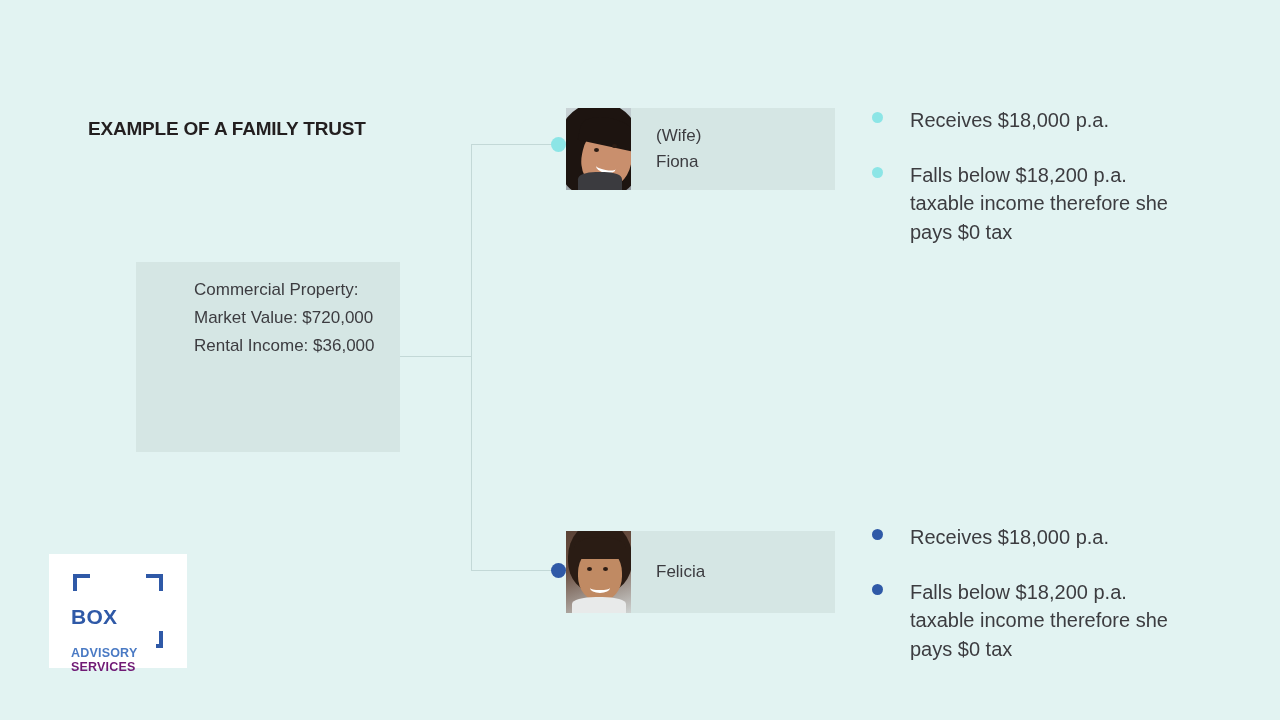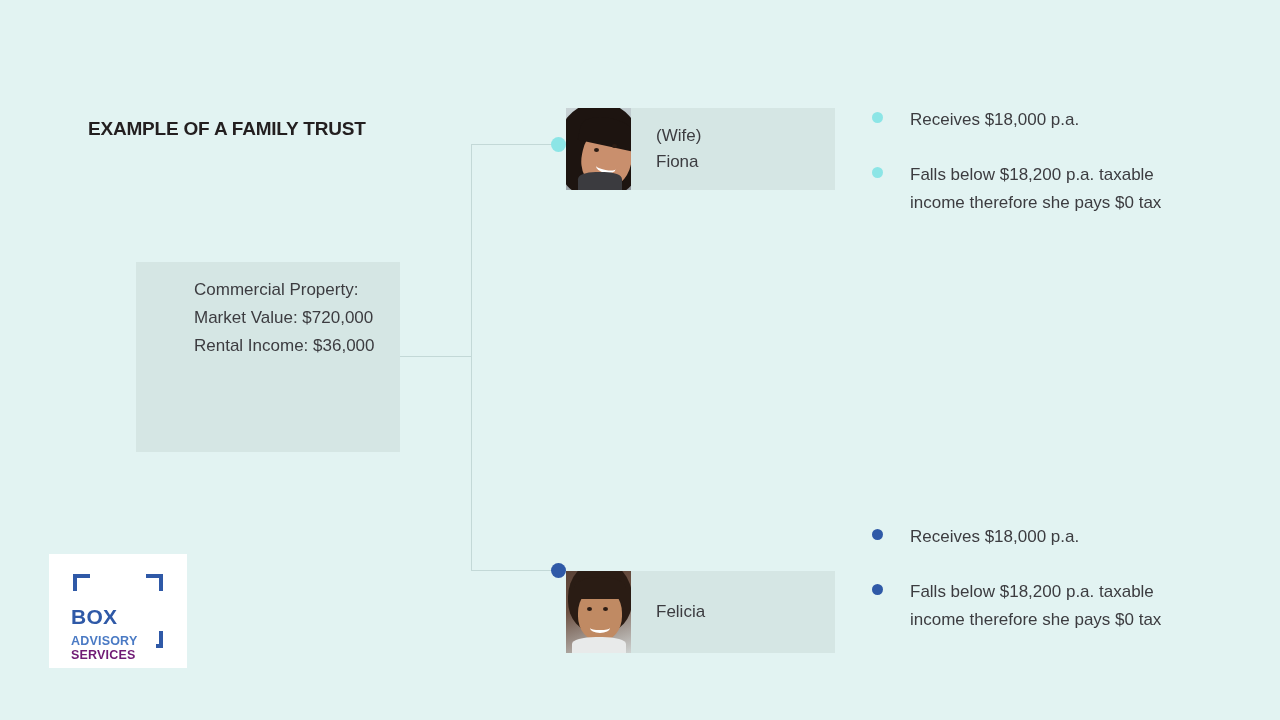--- a/index.html
+++ b/index.html
@@ -59,21 +59,21 @@
   #dot-felicia { left:551px; top:563px; background:#2f59a7; }
 
   
   .person-card {
     position:absolute;
     background:#d5e6e4;
     display:flex;
     align-items:stretch;
   }
   #card-fiona   { left:566px; top:108px; width:269px; height:82px; }
-  #card-felicia { left:566px; top:531px; width:269px; height:82px;margin-top:40px; }
+  #card-felicia { left:566px; top:531px; width:269px; height:82px; }
 
   .person-photo {
     width:65px;
     flex:0 0 65px;
     position:relative;
     overflow:hidden;
   }
   .person-label {
     flex:1;
     display:flex;
@@ -159,21 +159,21 @@
   .bullet-dot {
     flex:0 0 11px;
     width:11px; height:11px;
     border-radius:50%;
     margin-top:6px;
   }
   #bullets-fiona .bullet-dot   { background:#8ce5e6; }
   #bullets-felicia .bullet-dot { background:#2f59a7; }
   .bullet-text {
     margin-left:27px;
-    font-size:17px;
+    font-size:20px;
     line-height:28.2px;
     color:#3c3c40;
   }
 
   
   #logo {
     position:absolute;
     left:49px; top:554px;
     width:138px; height:114px;
     background:#ffffff;
@@ -186,21 +186,21 @@
     position:absolute;
     left:22px; top:52px;
     line-height:1;
   }
   #logo .wm-box {
     font-size:21px; font-weight:bold; letter-spacing:0.3px;
     color:#2f59a7;
   }
   #logo .wm-advisory {
     font-size:12.5px; font-weight:bold; letter-spacing:0.2px;
-    color:#4a7ac4; margin-top:8px;
+    color:#4a7ac4; margin-top:20px;
   }
   #logo .wm-services {
     font-size:12.5px; font-weight:bold; letter-spacing:0.2px;
     color:#701a75; margin-top:1px;
   }
 </style>
 </head>
 <body>
 
 <h1 id="slide-title">Example of a family trust</h1>

